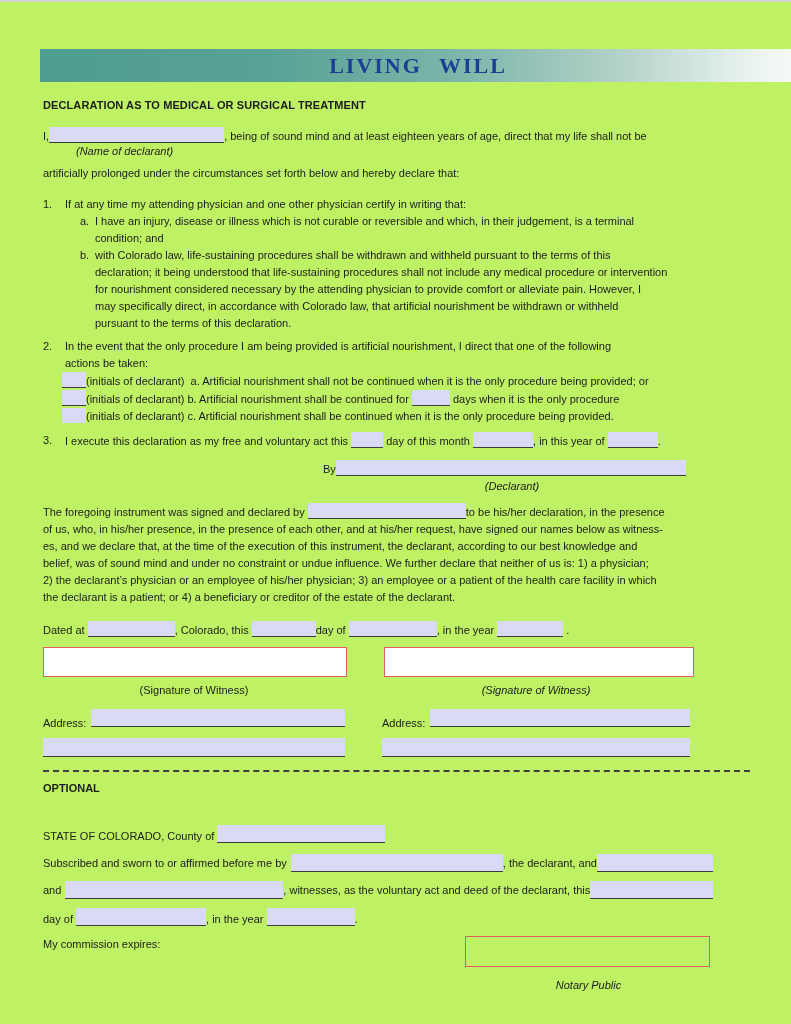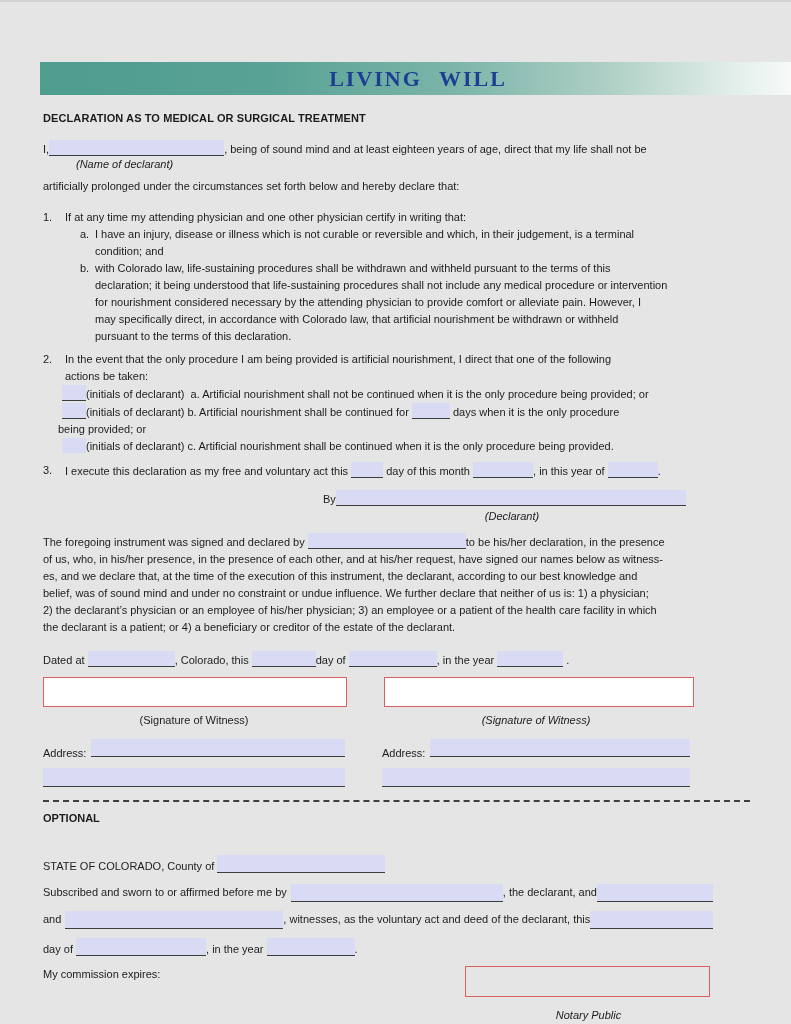--- a/index.html
+++ b/index.html
@@ -1,22 +1,22 @@
 <!DOCTYPE html>
 <html><head>
 <meta charset="utf-8">
 <style>
   html,body{margin:0;padding:0;background:#ffffff;}
   .page{
     position:relative;
     width:791px;height:1024px;
     box-sizing:border-box;
-    background:#e5e5e5;
+    background:#bef264;
     border-top:2px solid #d2d2d2;
-    padding:17px 43px;
+    padding:4px 43px;
     overflow:hidden;
     font-family:"Liberation Sans","DejaVu Sans",sans-serif;
     font-size:11px;line-height:17px;color:#1c1c1c;
   }
   
   .band{
     margin:43px -48px 0 -3px;height:33px;
     background:linear-gradient(90deg,#4e9d8e 0%,#58a295 30%,#7cb5a9 55%,#aecfc5 75%,#e3efea 92%,#f8fbf9 100%);
     text-align:center;
   }
@@ -33,21 +33,21 @@
   }
   .ul{border-bottom:1px solid #3c3c3c;}
   .caption{font-style:italic;}
   
   .item{position:relative;padding-left:22px;margin-top:0;max-width:672px;}
   .item .num{position:absolute;left:0;top:0;}
   .sub{position:relative;padding-left:15px;margin-left:15px;}
   .sub .snum{position:absolute;left:0;top:0;}
   .init-lines{padding-left:19px;}
   
-  .flexline{display:flex;align-items:flex-start;width:670px;}
+  .flexline{display:flex;align-items:center;width:670px;}
   .flexline span{white-space:pre;}
   .f1{flex:1;}
   
   .two-col{display:flex;gap:37px;}
   .col-l{width:302px;}
   .col-r{width:308px;}
   .sigbox{height:28px;border:1px solid #dd5f5f;background:#fff;}
   .sigcap{text-align:center;margin-top:5px;}
   .addr-line{display:flex;align-items:baseline;}
   .addr-line .field{flex:1;margin-left:5px;}
@@ -94,21 +94,20 @@
   </div>
 
   <div class="item" style="margin-top:6px;">
     <span class="num">2.</span>
     <div>In the event that the only procedure I am being provided is artificial nourishment, I direct that one of the following</div>
     <div>actions be taken:</div>
   </div>
   <div class="init-lines">
     <div><span class="field ul" style="width:24px;"></span><span>(initials of declarant)</span>&nbsp; <span>a. Artificial nourishment shall not be continued when it is the only procedure being provided; or</span></div>
     <div><span class="field ul" style="width:24px;"></span><span>(initials of declarant)</span> <span>b. Artificial nourishment shall be continued for</span> <span class="field ul" style="width:38px;"></span> <span>days when it is the only procedure</span></div>
-    <div style="margin-left:-4px;">being provided; or</div>
     <div><span class="field" style="width:24px;"></span><span>(initials of declarant)</span> <span>c. Artificial nourishment shall be continued when it is the only procedure being provided.</span></div>
   </div>
 
   <div class="item" style="margin-top:7px;">
     <span class="num">3.</span>
     <div><span>I execute this declaration as my free and voluntary act this</span> <span class="field ul" style="width:32px;"></span> <span>day of this month</span> <span class="field ul" style="width:60px;"></span><span>, in this year of</span> <span class="field ul" style="width:50px;"></span><span>.</span></div>
   </div>
 
   <div style="margin-top:10px;margin-left:280px;"><span>By</span><span class="field ul" style="width:350px;"></span></div>
   <div class="caption" style="margin-left:294px;width:350px;text-align:center;">(Declarant)</div>

